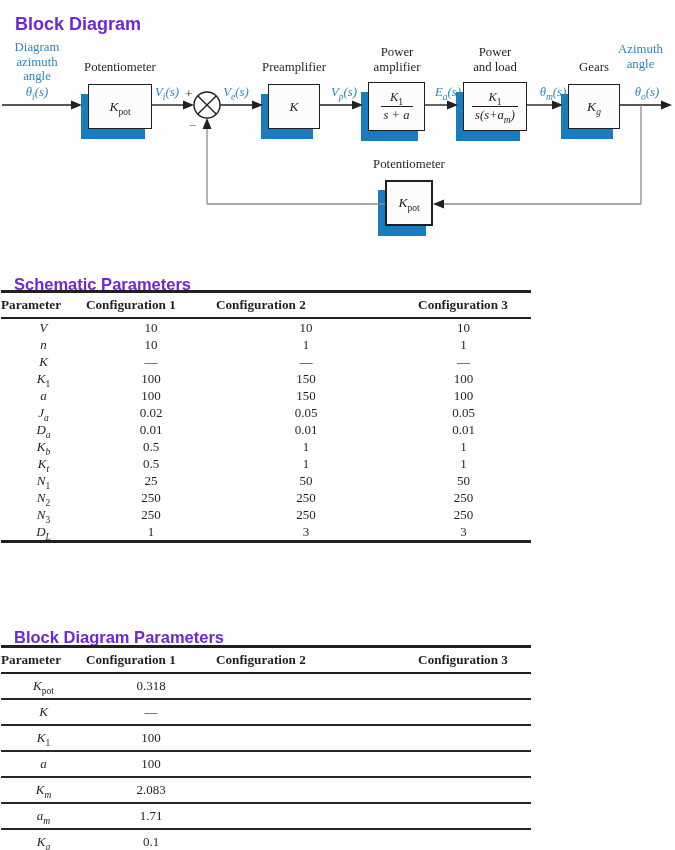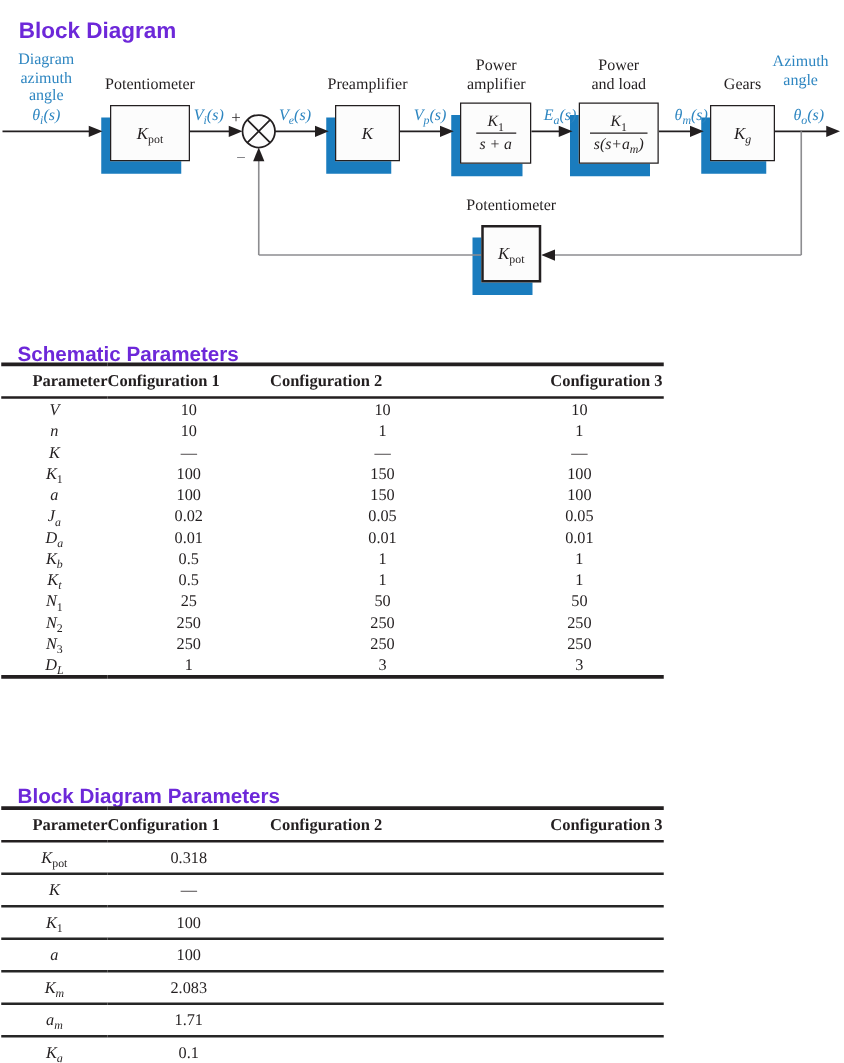--- a/index.html
+++ b/index.html
@@ -23,23 +23,23 @@
   .sig{position:absolute;z-index:4;font-size:12.8px;font-style:italic;text-align:center;color:var(--sigblue)}
   .op{position:absolute;z-index:4;font-size:13.5px;color:#231f20}
   .op.minus{color:#6d6d72}
   .frac{display:inline-flex;flex-direction:column;align-items:center;font-size:12.6px;line-height:13px}
   .frac .den{border-top:1.3px solid #231f20;margin-top:2px;padding:2px 3px 0}
   
   table{position:absolute;left:1px;border-collapse:collapse;table-layout:fixed;width:530px;font-size:13px}
   table{border-top:3px solid #231f20;border-bottom:3px solid #231f20}
   th{font-size:13.2px;font-weight:700;height:24px;vertical-align:middle;border-bottom:2.6px solid #231f20;padding:0}
   td{padding:0;text-align:center;vertical-align:middle}
-  th:first-child{text-align:right;padding-left:0}
+  th:first-child{text-align:left;padding-left:0}
   th:nth-child(2),th:nth-child(3){text-align:left}
-  th:last-child{text-align:right;padding-right:1px}
+  th:last-child{padding-right:1px}
   #schematic-table td{height:17px}
   #blockparam-table td{height:24px;border-bottom:2px solid #262626}
   #blockparam-table tr:last-child td{border-bottom:none}
   i{font-style:italic}
 </style>
 </head>
 <body>
 
 <div class="page">
 

